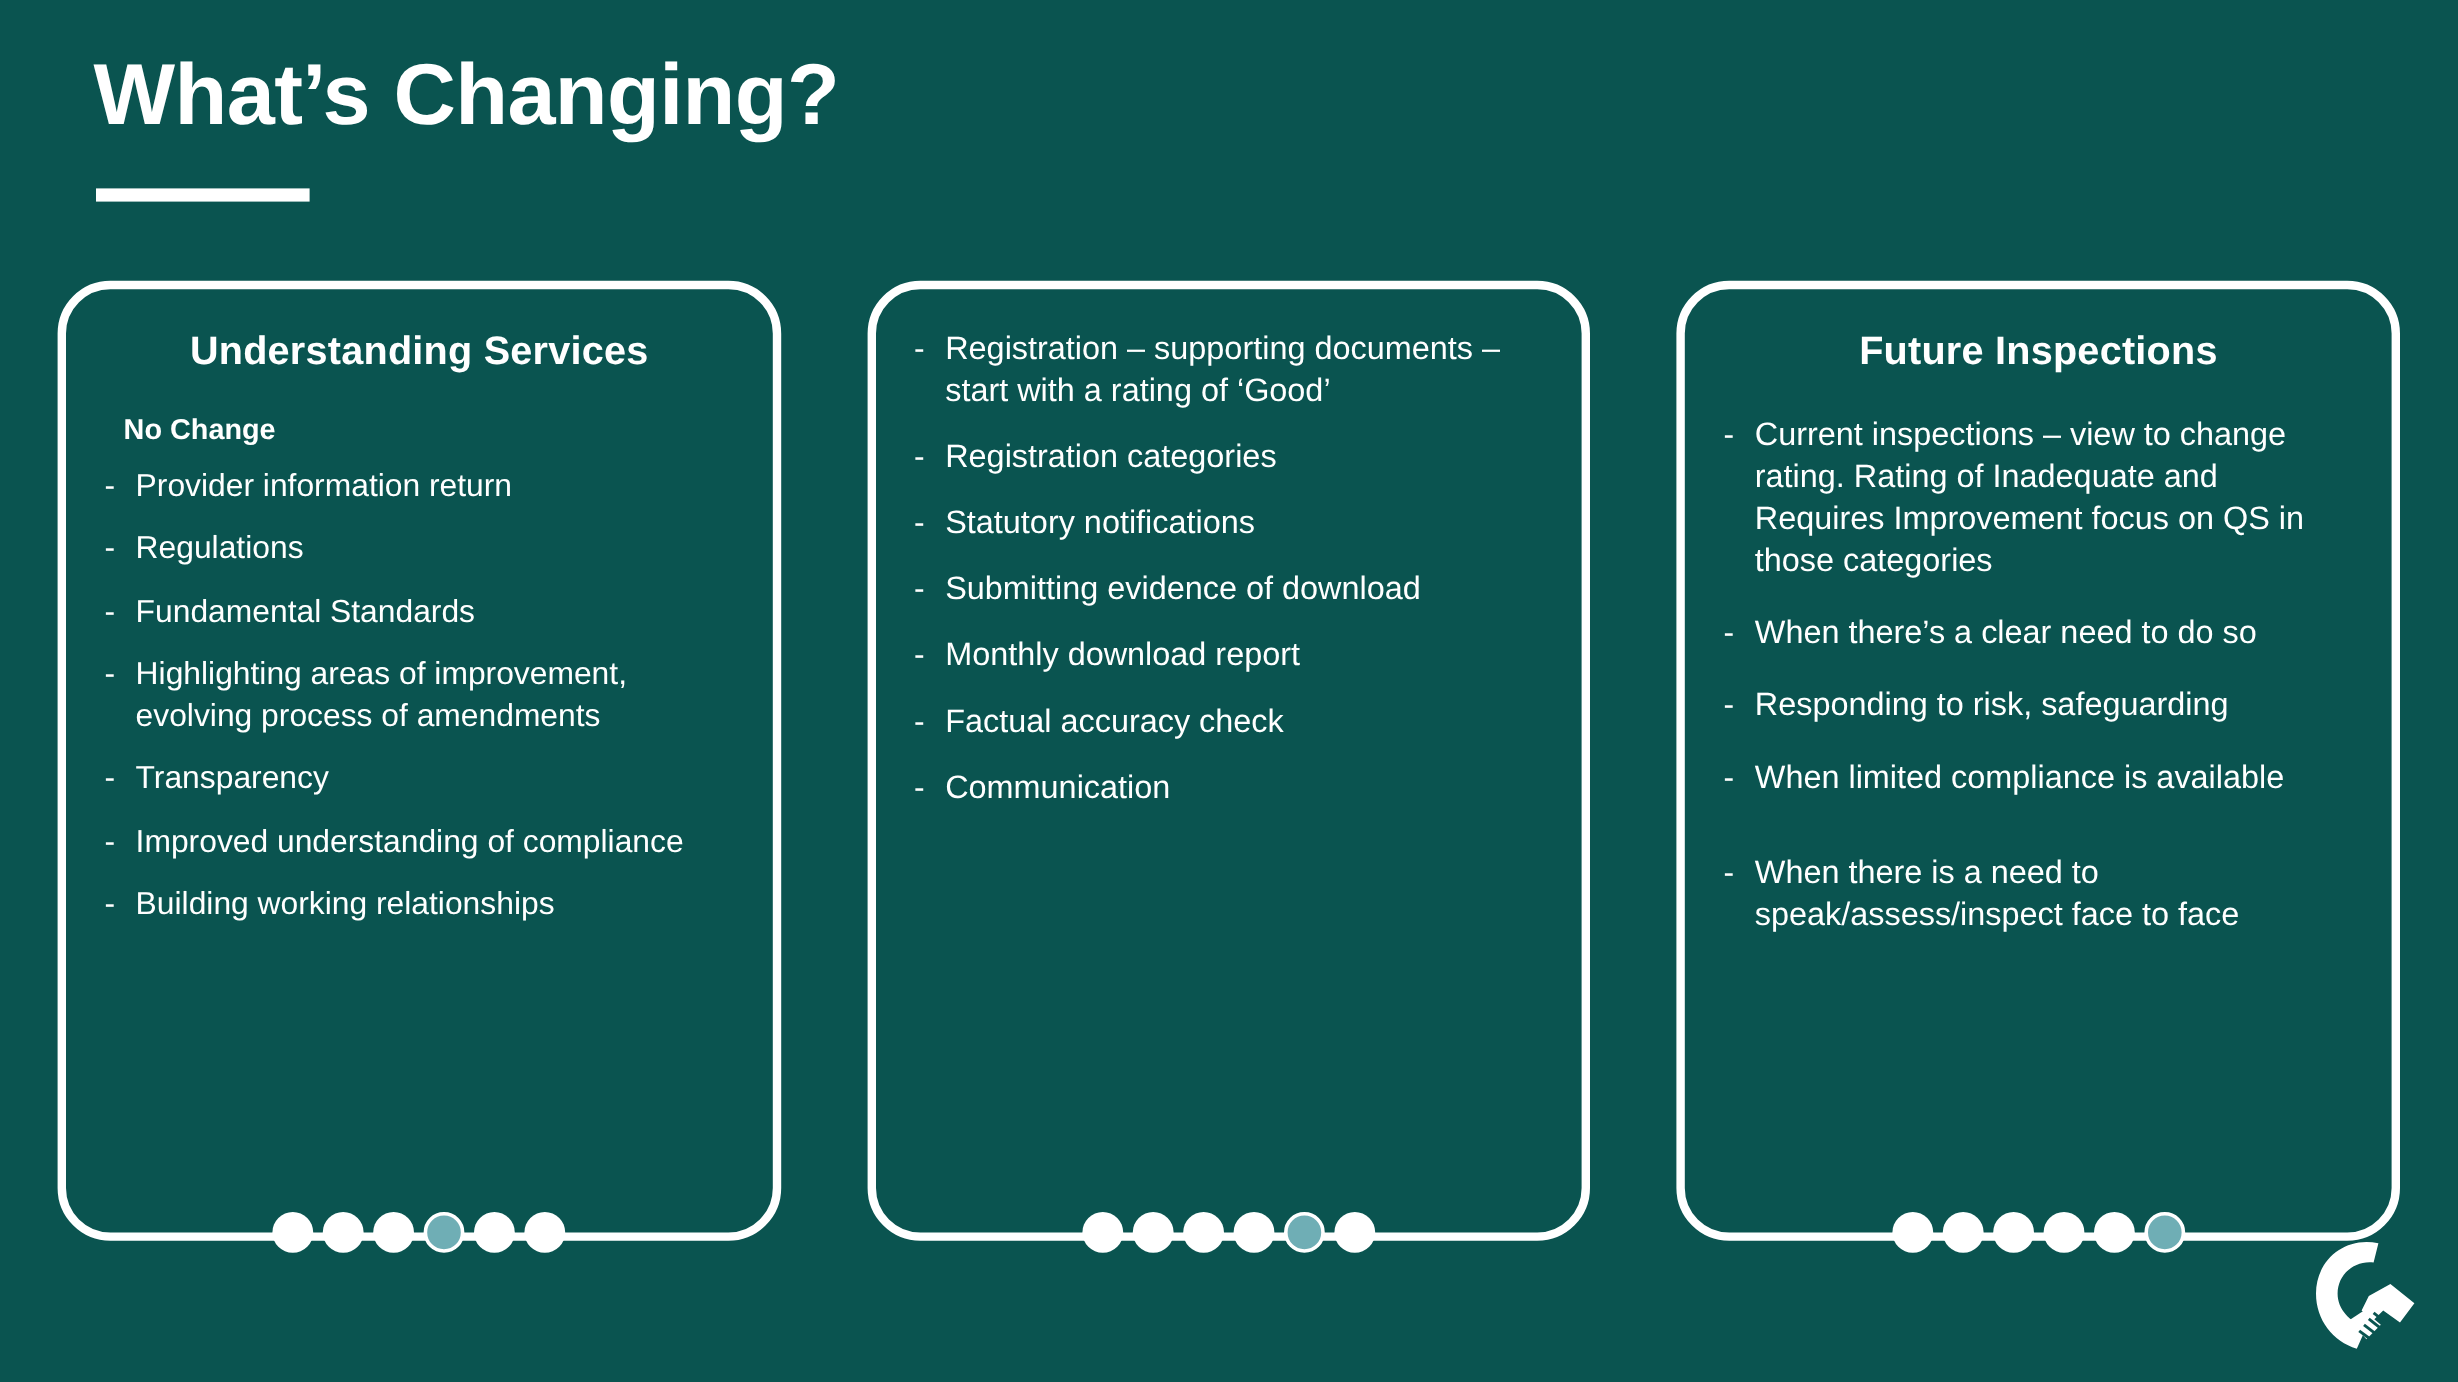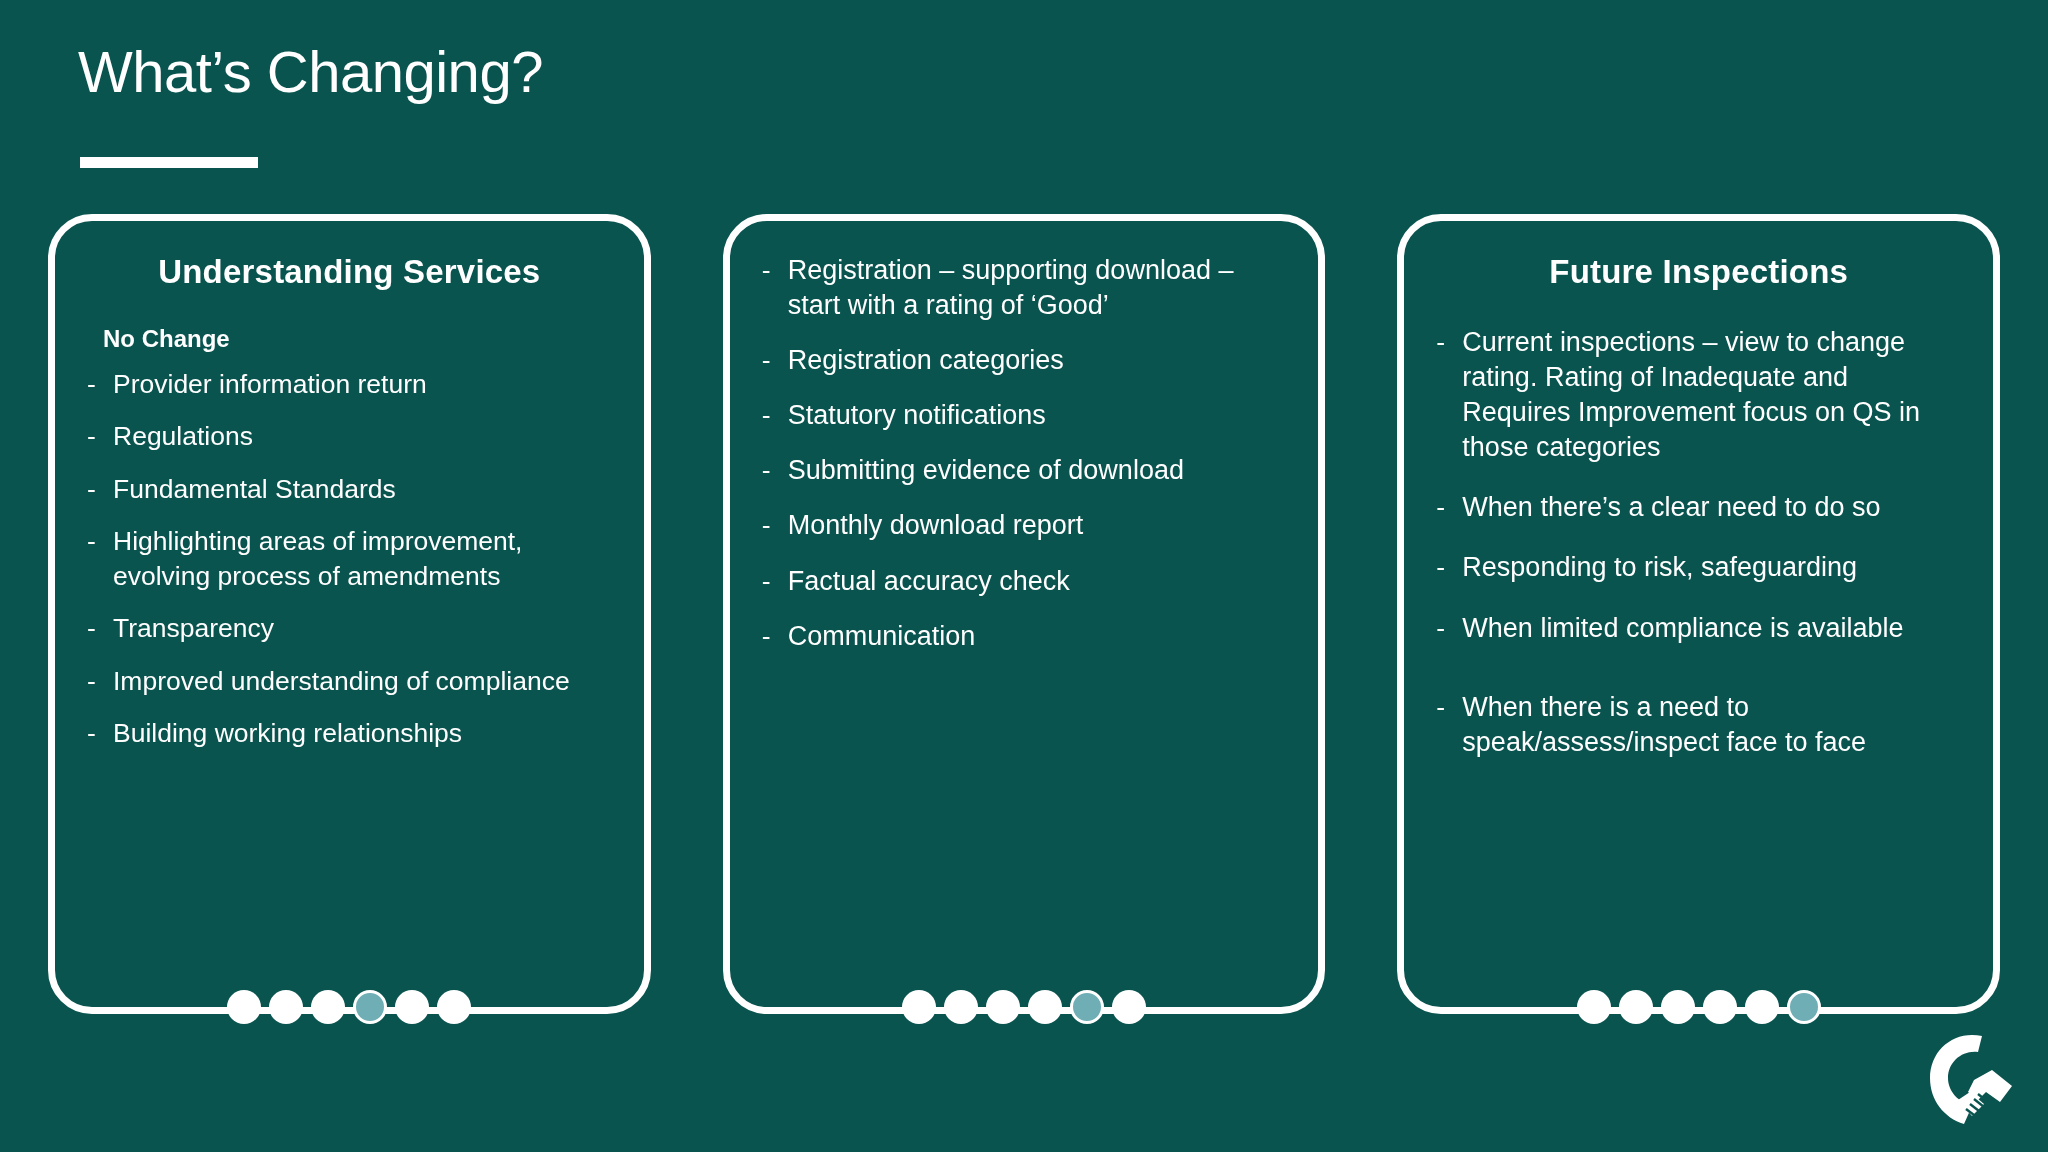--- a/index.html
+++ b/index.html
@@ -9,38 +9,38 @@
     font-family:"Liberation Sans", sans-serif;
     color:#ffffff;
     overflow:hidden;
     position:relative;
   }
 
   
   .slide-title {
     position:absolute;
     left:78px; top:42px;
-    font-size:58px;
-    font-weight:400;
+    font-size:72px;
+    font-weight:700;
     letter-spacing:-0.5px;
     line-height:1.05;
     color:#ffffff;
     white-space:nowrap;
   }
   .title-underline {
     position:absolute;
     left:80px; top:157px;
     width:178px; height:11px;
     background:#ffffff;
   }
 
   
   .cards {
     position:absolute;
-    left:0; top:214px;
+    left:0; top:234px;
     width:2048px;
     display:flex;
     gap:72px;
     padding:0 48px;
   }
   .card {
     position:relative;
     flex:1 1 0;
     height:800px;
     border:7px solid #ffffff;
@@ -168,21 +168,21 @@
       <div class="dot"></div>
       <div class="dot"></div>
     </div>
   </div>
 
   <div class="card c2">
 
     <ul class="bullets">
       <li>
           <span class="dash">-</span>
-          <span class="btext">Registration – supporting download – start with a rating of ‘Good’</span>
+          <span class="btext">Registration – supporting documents – start with a rating of ‘Good’</span>
         </li>
       <li>
           <span class="dash">-</span>
           <span class="btext">Registration categories</span>
         </li>
       <li>
           <span class="dash">-</span>
           <span class="btext">Statutory notifications</span>
         </li>
       <li>

